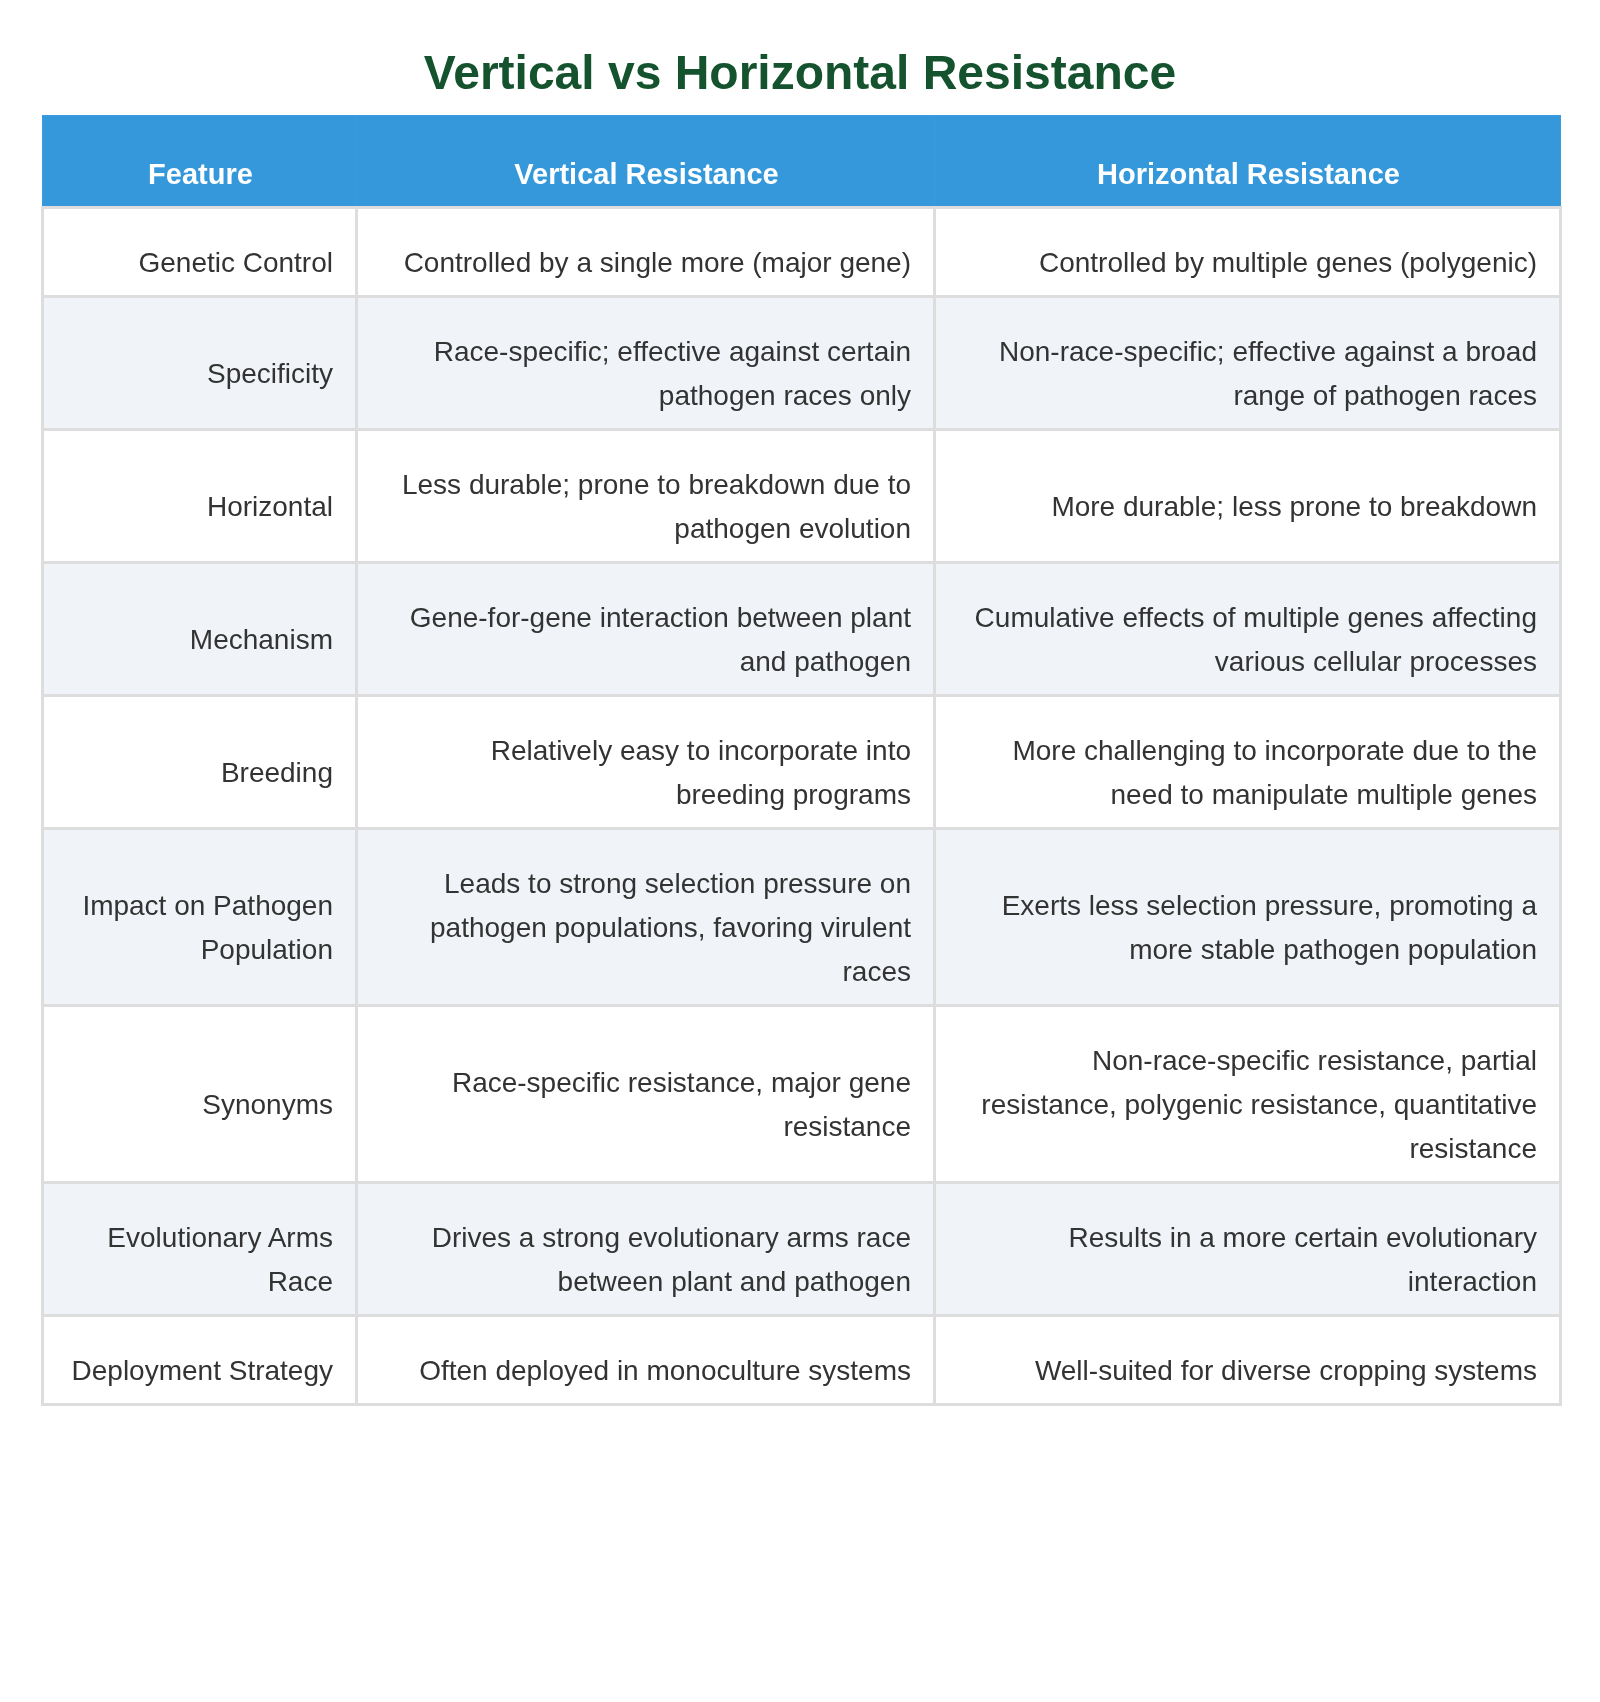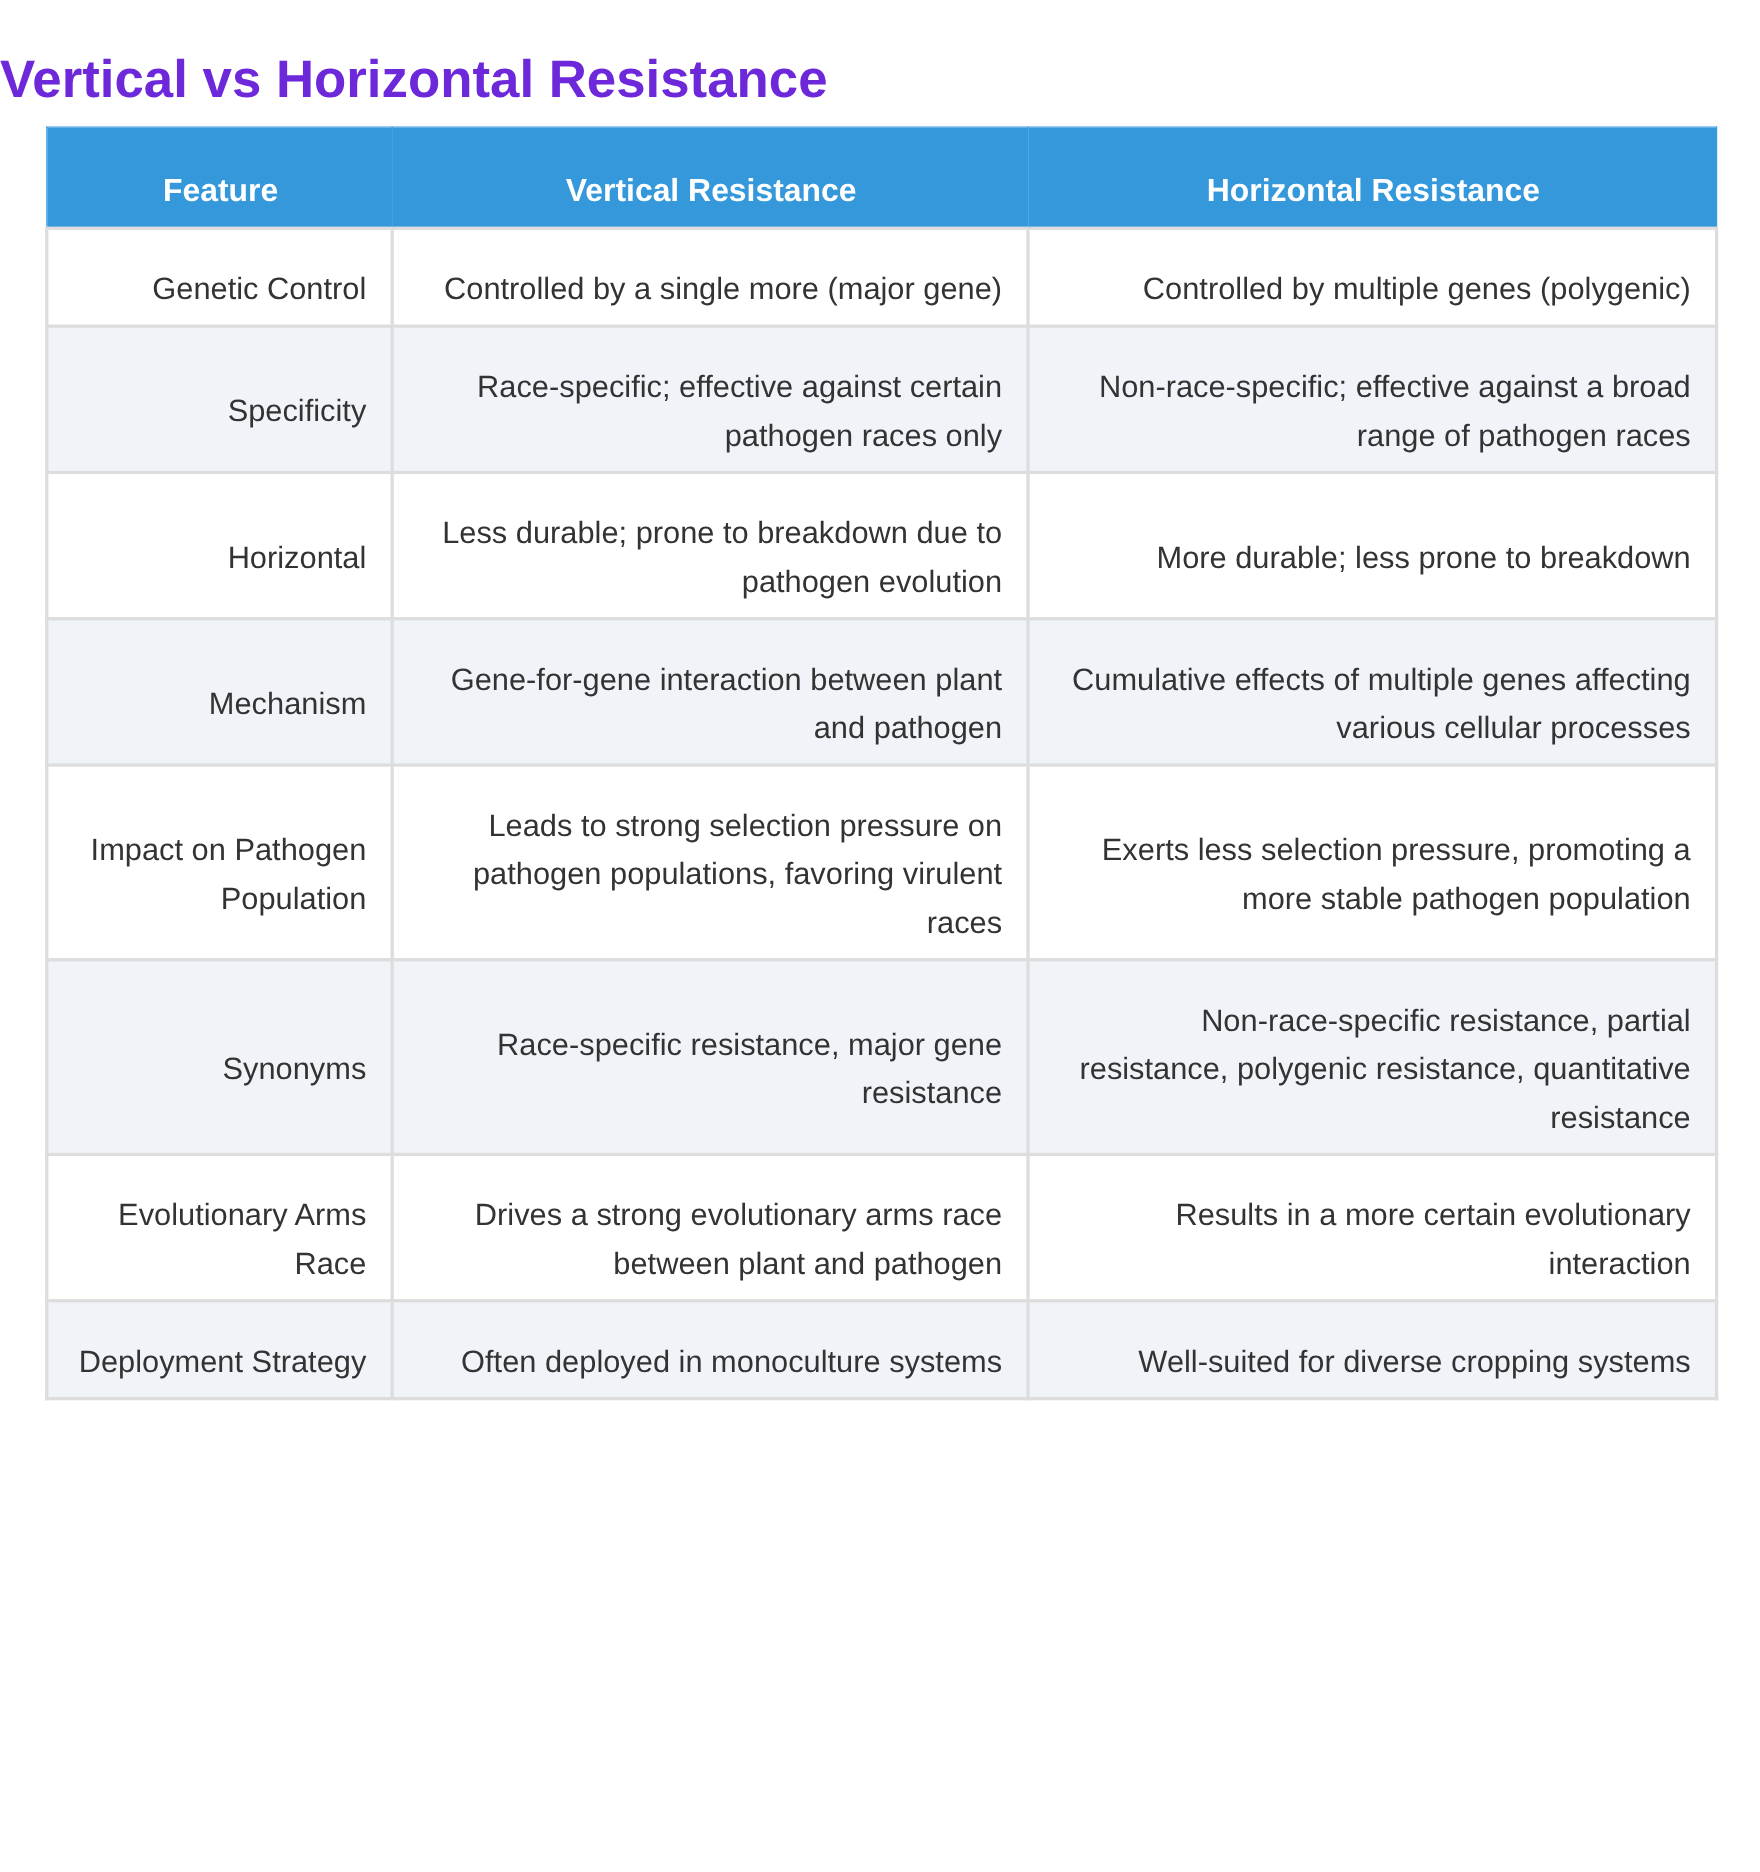--- a/index.html
+++ b/index.html
@@ -12,26 +12,26 @@
       height: 1702px;
       position: relative;
       font-family: "Liberation Sans", sans-serif;
       overflow: hidden;
     }
     .page-title {
       position: absolute;
       left: 0;
       top: 38px;
       width: 1600px;
-      text-align: left;
+      text-align: center;
       font-family: "Liberation Sans", sans-serif;
       font-weight: bold;
       font-size: 48px;
       line-height: 70px;
-      color: #6d28d9;
+      color: #14532d;
       margin: 0;
     }
     .comparison-table {
       position: absolute;
       left: 41px;
       top: 115px;
       width: 1518px;
       border-collapse: collapse;
       table-layout: fixed;
       font-family: "Liberation Sans", sans-serif;
@@ -102,20 +102,25 @@
       <td>Horizontal</td>
       <td>Less durable; prone to breakdown due to pathogen evolution</td>
       <td>More durable; less prone to breakdown</td>
     </tr>
     <tr>
       <td>Mechanism</td>
       <td>Gene-for-gene interaction between plant and pathogen</td>
       <td>Cumulative effects of multiple genes affecting various cellular processes</td>
     </tr>
     <tr>
+      <td>Breeding</td>
+      <td>Relatively easy to incorporate into breeding programs</td>
+      <td>More challenging to incorporate due to the need to manipulate multiple genes</td>
+    </tr>
+    <tr>
       <td>Impact on Pathogen Population</td>
       <td>Leads to strong selection pressure on pathogen populations, favoring virulent races</td>
       <td>Exerts less selection pressure, promoting a more stable pathogen population</td>
     </tr>
     <tr>
       <td>Synonyms</td>
       <td>Race-specific resistance, major gene resistance</td>
       <td>Non-race-specific resistance, partial resistance, polygenic resistance, quantitative resistance</td>
     </tr>
     <tr>

